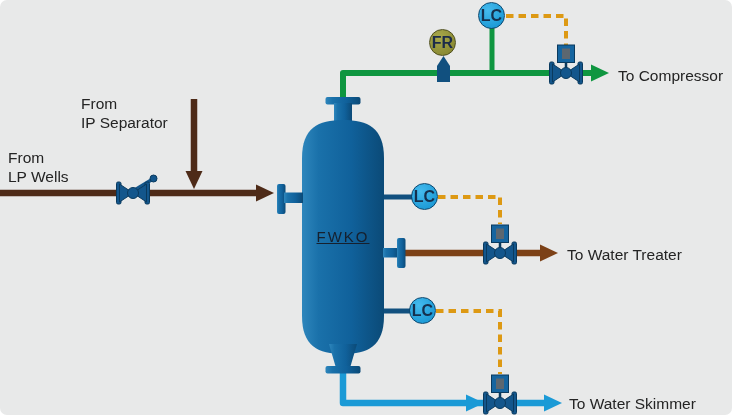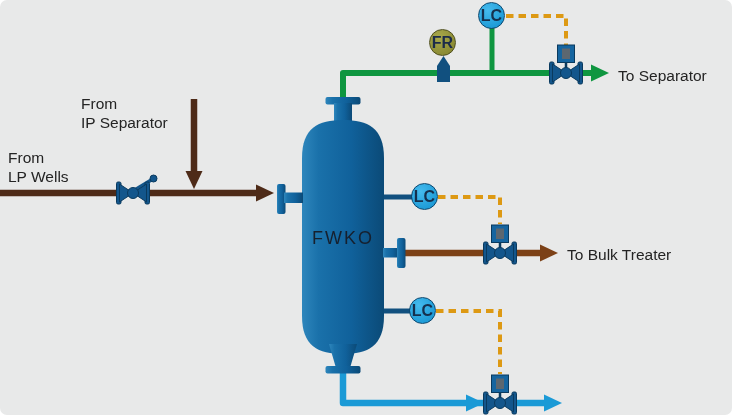--- a/index.html
+++ b/index.html
@@ -37,23 +37,24 @@
     color:#1c2b49;
     text-align:center;
   }
   .instr.lc{
     background:radial-gradient(circle at 35% 30%, #45bbee, #1090cf);
   }
   .vessel-label{
     position:absolute;
     left:293px;top:228px;width:100px;
     text-align:center;
-    font-size:18px;
+    font-size:15px;
     letter-spacing:2px;
     color:#16202e;
+    text-decoration:underline;
   }
 </style>
 </head>
 <body>
 
 <div class="canvas">
 
   <svg width="732" height="415" viewBox="0 0 732 415">
     <defs>
       <linearGradient id="vgrad" x1="0" y1="0" x2="1" y2="0">
@@ -141,21 +142,22 @@
       </g>
     </g>
   </svg>
 
   <div class="vessel-label">FWKO</div>
 
   <div class="lbl" style="left:8px;top:148px;width:104px;">From
 LP Wells</div>
   <div class="lbl" style="left:81px;top:94px;width:124px;">From
 IP Separator</div>
-  <div class="lbl single" style="left:618px;top:66px;">To Separator</div>
-  <div class="lbl single" style="left:567px;top:245px;">To Bulk Treater</div>
+  <div class="lbl single" style="left:618px;top:66px;">To Compressor</div>
+  <div class="lbl single" style="left:567px;top:245px;">To Water Treater</div>
+  <div class="lbl single" style="left:569px;top:394px;">To Water Skimmer</div>
 
   <div class="instr fr" style="left:429px;top:29px;">FR</div>
   <div class="instr lc" style="left:478px;top:2px;">LC</div>
   <div class="instr lc" style="left:411px;top:183px;">LC</div>
   <div class="instr lc" style="left:409px;top:297px;">LC</div>
 
 </div>
 
 </body></html>

